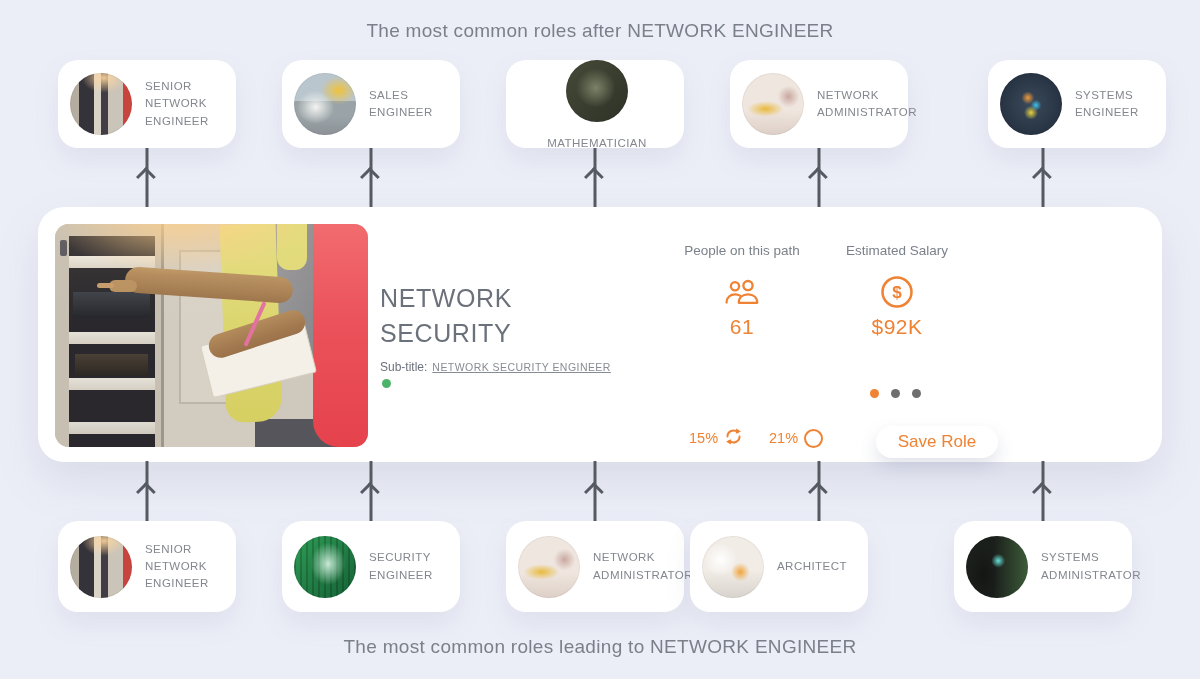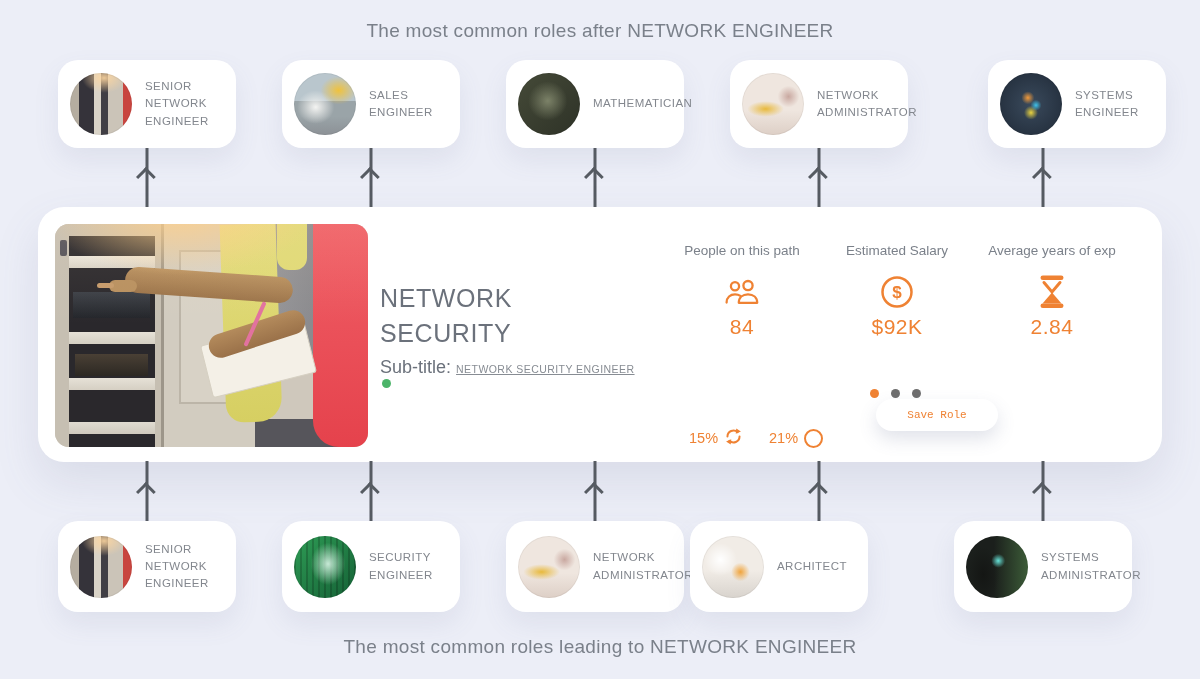--- a/index.html
+++ b/index.html
@@ -115,62 +115,62 @@
   .ph-pencil{left:198px;top:76px;width:4px;height:48px;background:#e2729f;border-radius:2px;transform:rotate(24deg);}
   .ph-glow{inset:0;background:
     radial-gradient(75% 50% at 40% -6%, rgba(255,208,138,.9), rgba(255,208,138,0) 58%),
     linear-gradient(rgba(255,225,190,.10), rgba(255,225,190,0) 45%);}
 
   .focus-title{
     position:absolute;left:342px;top:74px;width:185px;
     font-size:25px;line-height:1.38;color:#6B717B;letter-spacing:.6px;
   }
   .subtitle-row{position:absolute;left:342px;top:150px;white-space:nowrap;}
-  .subtitle-label{font-size:18px;color:#6B717B;}
+  .subtitle-label{font-size:12px;color:#6B717B;}
   .subtitle-value{font-size:10.5px;color:#878C93;letter-spacing:.45px;margin-left:5px;text-decoration:underline;}
   .status-dot{position:absolute;left:344px;top:172px;width:9px;height:9px;border-radius:50%;background:#4CB469;}
 
   .stat{position:absolute;top:36px;width:170px;text-align:center;}
   #stat-people{left:619px;}
   #stat-salary{left:774px;}
   #stat-exp{left:929px;}
   .stat-label{font-size:13.5px;color:#7B818A;}
   .stat-icon{margin-top:13px;height:42px;display:flex;justify-content:center;align-items:center;}
   .stat-value{font-size:21px;color:#EF8233;margin-top:2px;letter-spacing:.5px;}
 
   .dots{position:absolute;left:832px;top:182px;display:flex;gap:12px;align-items:center;}
   .dot{width:9px;height:9px;border-radius:50%;background:#6E6E6E;cursor:pointer;}
   .dot[data-state="active"]{background:#EF8233;}
 
   .metrics{position:absolute;left:651px;top:220px;display:flex;gap:26px;align-items:center;}
   .metric{display:flex;gap:6px;align-items:center;color:#EF8233;font-size:14.5px;}
   .circle-outline{width:15px;height:15px;border:2.5px solid #EF8233;border-radius:50%;display:inline-block;}
 
-  .btn{position:absolute;top:192px;height:32px;border-radius:18px;border:none;
-    display:flex;align-items:center;justify-content:center;font-size:11px;cursor:pointer;
-    font-family:Liberation Mono, monospace;}
+  .btn{position:absolute;top:219px;height:32px;border-radius:18px;border:none;
+    display:flex;align-items:center;justify-content:center;font-size:17px;cursor:pointer;
+    font-family:Liberation Sans, sans-serif;}
   #save-btn{left:838px;width:122px;background:#fff;color:#EF8233;
     box-shadow:0 8px 18px rgba(90,100,140,.18);}
   #details-btn{left:967px;width:116px;background:#EF8233;color:#fff;
     box-shadow:0 8px 16px rgba(239,130,51,.38);}
 </style>
 </head>
 <body>
 
 <div class="flow-title" id="title-top">The most common roles after NETWORK ENGINEER</div>
 
 <div class="role-card" style="left:58px;top:60px;">
   <div class="role-avatar" data-img="senior-network-engineer"></div>
   <div class="role-label">SENIOR NETWORK ENGINEER</div>
 </div>
 <div class="role-card" style="left:282px;top:60px;">
   <div class="role-avatar" data-img="sales-engineer"></div>
   <div class="role-label">SALES ENGINEER</div>
 </div>
-<div class="role-card" style="left:506px;top:60px;">
+<div class="role-card" style="left:506px;top:60px;flex-direction:column;">
   <div class="role-avatar" data-img="mathematician"></div>
   <div class="role-label">MATHEMATICIAN</div>
 </div>
 <div class="role-card" style="left:730px;top:60px;">
   <div class="role-avatar" data-img="network-administrator"></div>
   <div class="role-label">NETWORK ADMINISTRATOR</div>
 </div>
 <div class="role-card" style="left:954px;top:60px;margin-left:34px;">
   <div class="role-avatar" data-img="systems-engineer"></div>
   <div class="role-label">SYSTEMS ENGINEER</div>
@@ -227,46 +227,34 @@
   <div class="stat" id="stat-people">
     <div class="stat-label">People on this path</div>
     <div class="stat-icon">
       <svg width="37" height="29" viewBox="0 0 37 29" fill="none">
         <circle cx="11" cy="8.2" r="4.1" stroke="#EF8233" stroke-width="2.3"></circle>
         <path d="M2.6 24.5c0-5.1 3.7-8.2 8.4-8.2 2.1 0 4 .6 5.4 1.6" stroke="#EF8233" stroke-width="2.3" stroke-linecap="round" fill="none"></path>
         <circle cx="24" cy="7.6" r="4.6" stroke="#EF8233" stroke-width="2.3"></circle>
         <path d="M14.8 24.8c0-5.3 3.9-8.5 9.2-8.5s9.2 3.2 9.2 8.5z" stroke="#EF8233" stroke-width="2.3" stroke-linejoin="round" fill="none"></path>
       </svg>
     </div>
-    <div class="stat-value">84</div>
+    <div class="stat-value">61</div>
   </div>
 
   <div class="stat" id="stat-salary">
     <div class="stat-label">Estimated Salary</div>
     <div class="stat-icon">
       <svg width="34" height="34" viewBox="0 0 34 34" fill="none">
         <circle cx="17" cy="17" r="14.5" stroke="#EF8233" stroke-width="2.5"></circle>
         <text x="17" y="23" text-anchor="middle" font-family="Liberation Sans, sans-serif" font-size="17" font-weight="bold" fill="#EF8233">$</text>
       </svg>
     </div>
     <div class="stat-value">$92K</div>
   </div>
 
-  <div class="stat" id="stat-exp">
-    <div class="stat-label">Average years of exp</div>
-    <div class="stat-icon">
-      <svg width="28" height="34" viewBox="0 0 28 34" fill="none">
-        <rect x="2.5" y="0.5" width="23" height="4.6" rx="2.3" fill="#EF8233"></rect>
-        <path d="M6 7.5 L14 17 L22 7.5" stroke="#EF8233" stroke-width="3" stroke-linecap="round" fill="none"></path>
-        <path d="M14 17.5 L23.5 28.5 H4.5 Z" fill="#EF8233"></path>
-        <rect x="2.5" y="28.4" width="23" height="4.6" rx="2.3" fill="#EF8233"></rect>
-      </svg>
-    </div>
-    <div class="stat-value">2.84</div>
-  </div>
 
   <div class="dots">
     <div class="dot" data-state="active"></div>
     <div class="dot" data-state="inactive"></div>
     <div class="dot" data-state="inactive"></div>
   </div>
 
   <div class="metrics">
     <div class="metric">
       <span>15%</span>

